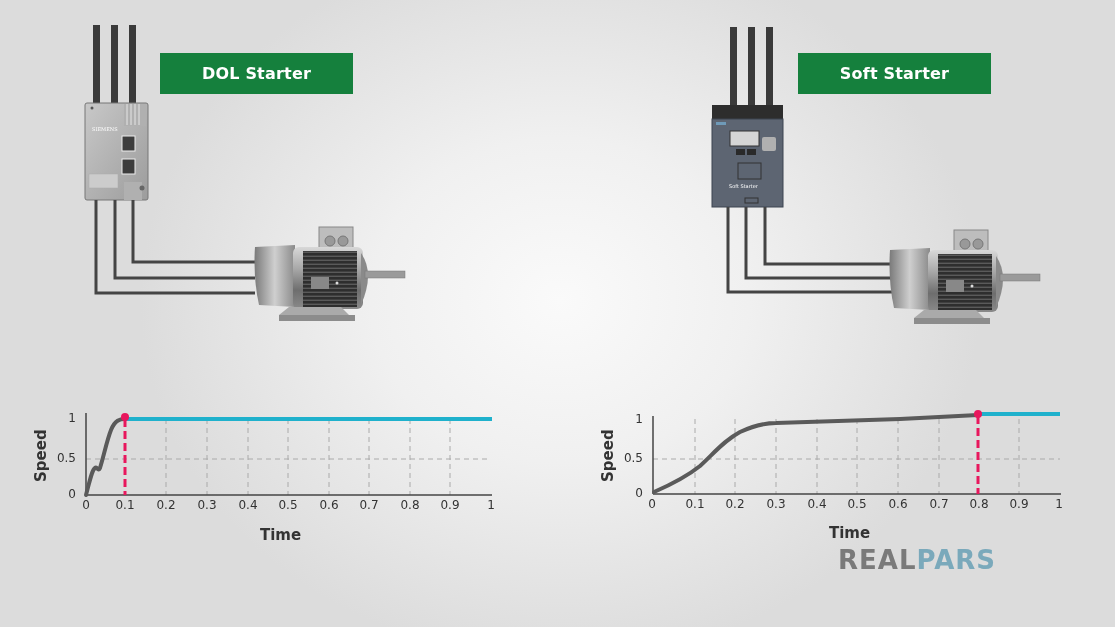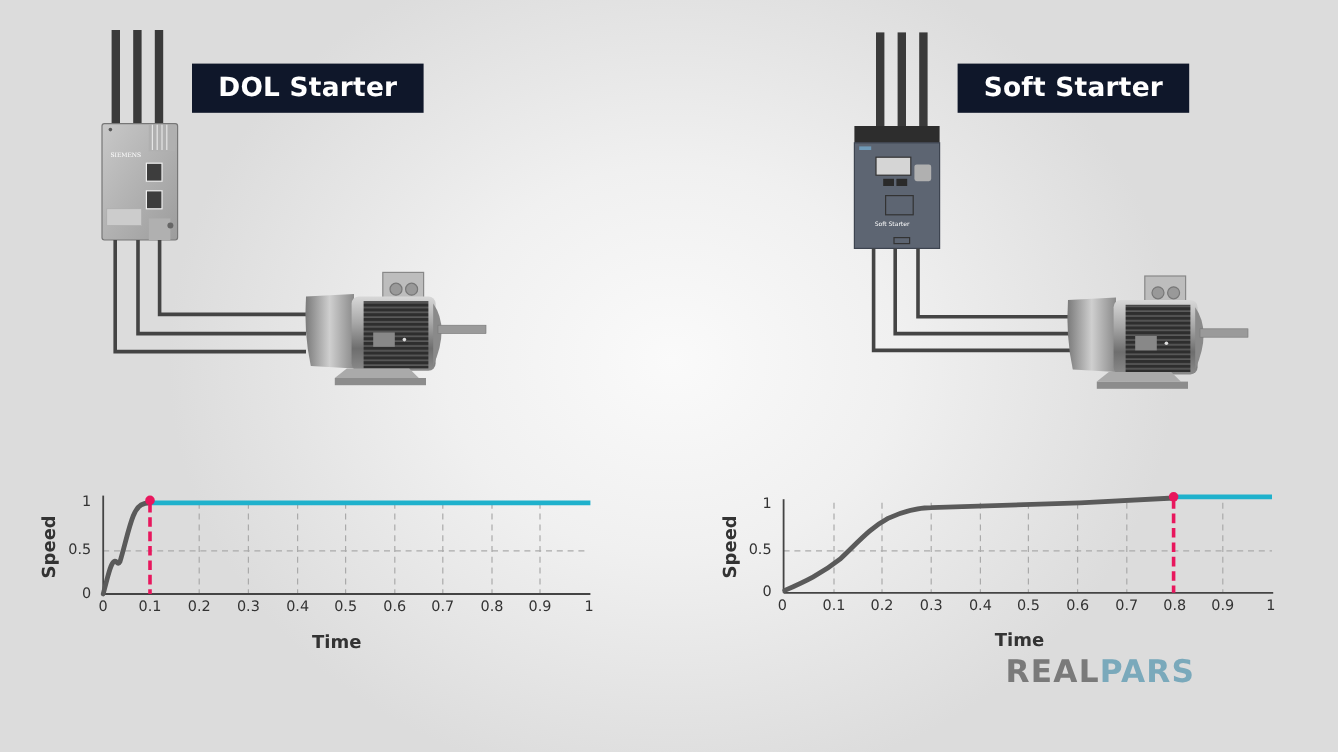--- a/index.html
+++ b/index.html
@@ -1,19 +1,19 @@
 <!DOCTYPE html>
 <html><head>
 <meta charset="utf-8">
 <style>
   html,body{margin:0;padding:0;}
   body{width:1115px;height:627px;overflow:hidden;position:relative;
     font-family:"DejaVu Sans","Liberation Sans",sans-serif;
     background:radial-gradient(ellipse 420px 360px at 560px 300px,#fafafa 0%,#f0f0f0 45%,#dcdcdc 100%);}
-  .title-badge{position:absolute;background:#0f172a;color:#fff;font-weight:bold;font-size:22px;
+  .title-badge{position:absolute;background:#15803d;color:#fff;font-weight:bold;font-size:16px;
     display:flex;align-items:center;justify-content:center;letter-spacing:0.2px;text-align:right;}
   svg.scene{position:absolute;left:0;top:0;}
   .axis-title{position:absolute;font-weight:bold;font-size:15px;color:#333;}
   .tick{position:absolute;font-size:12px;color:#333;transform:translateX(-50%);}
   .ytick{position:absolute;font-size:12px;color:#333;text-align:right;width:30px;}
   .brand{position:absolute;font-family:"DejaVu Sans","Liberation Sans",sans-serif;font-weight:bold;font-size:26px;letter-spacing:1px;}
 </style>
 </head>
 <body>
 

